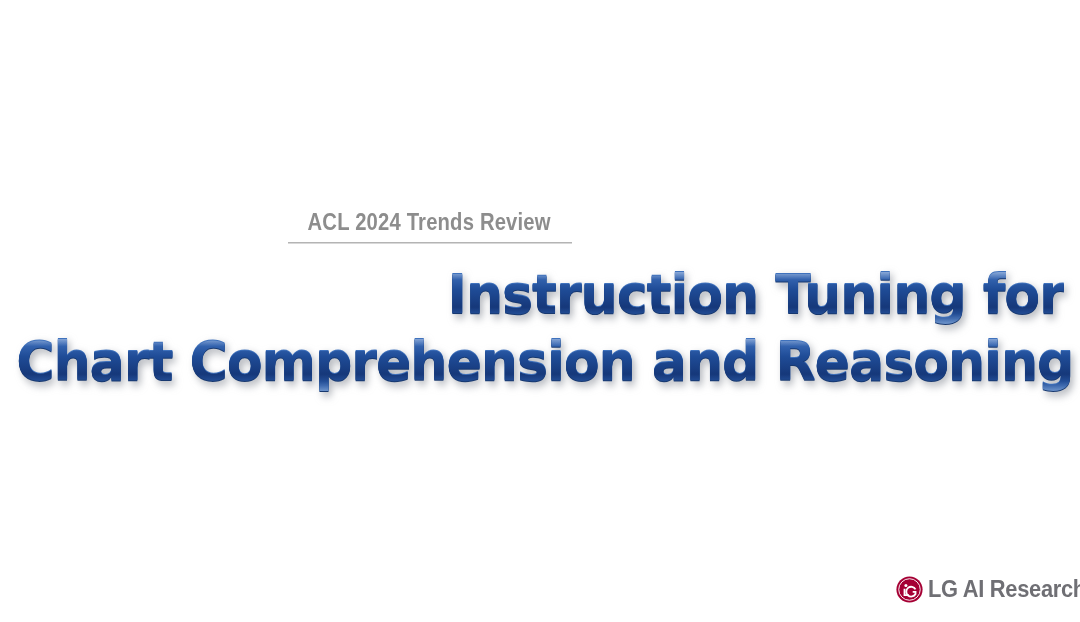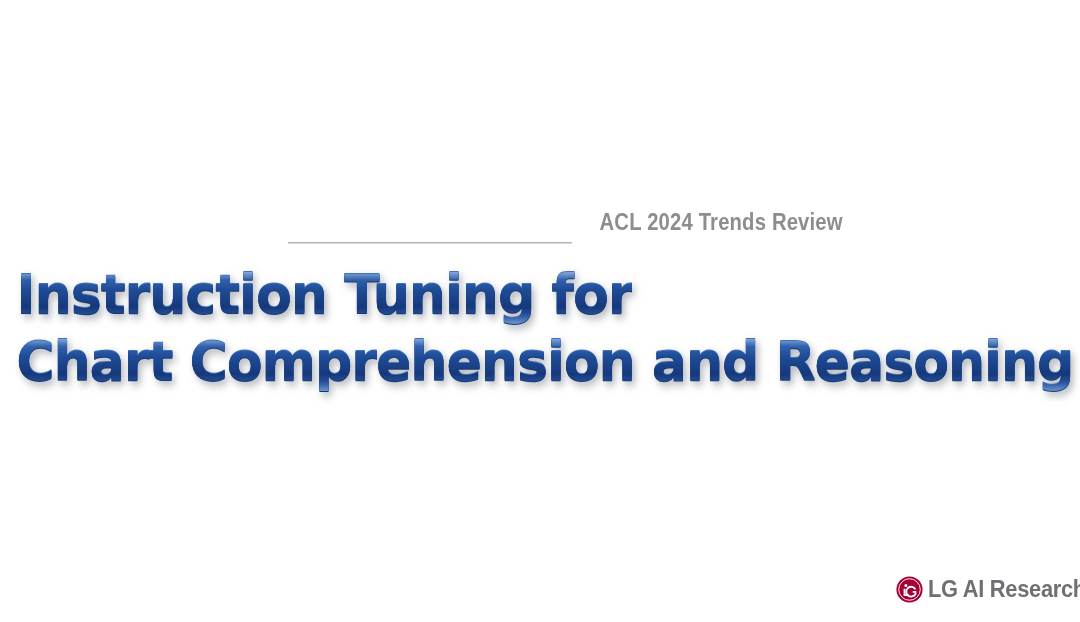--- a/index.html
+++ b/index.html
@@ -20,21 +20,21 @@
     height: 622px;
     background: #ffffff;
   }
 
   
   #eyebrow-block {
     position: absolute;
     left: 0;
     top: 208px;
     width: 859px;
-    text-align: right;
+    text-align: center;
   }
   #eyebrow-text {
     display: inline-block;
     font-family: "Liberation Sans", sans-serif;
     font-size: 23px;
     font-weight: bold;
     letter-spacing: 0.2px;
     color: #8d8d8d;
     transform: scaleX(0.88);
     transform-origin: center;
@@ -48,21 +48,21 @@
     border-top: 1px solid #b4b4b4;
     border-bottom: 1px solid #d8d8d8;
   }
 
   
   #title-block {
     position: absolute;
     left: 0;
     top: 262px;
     width: 1080px;
-    text-align: left;
+    text-align: right;
   }
   .title-line {
     display: block;
     white-space: nowrap;
     font-family: "DejaVu Sans", sans-serif;
     font-weight: bold;
     letter-spacing: -1.2px;
   }
   #title-line-1 {
     font-size: 54px;

